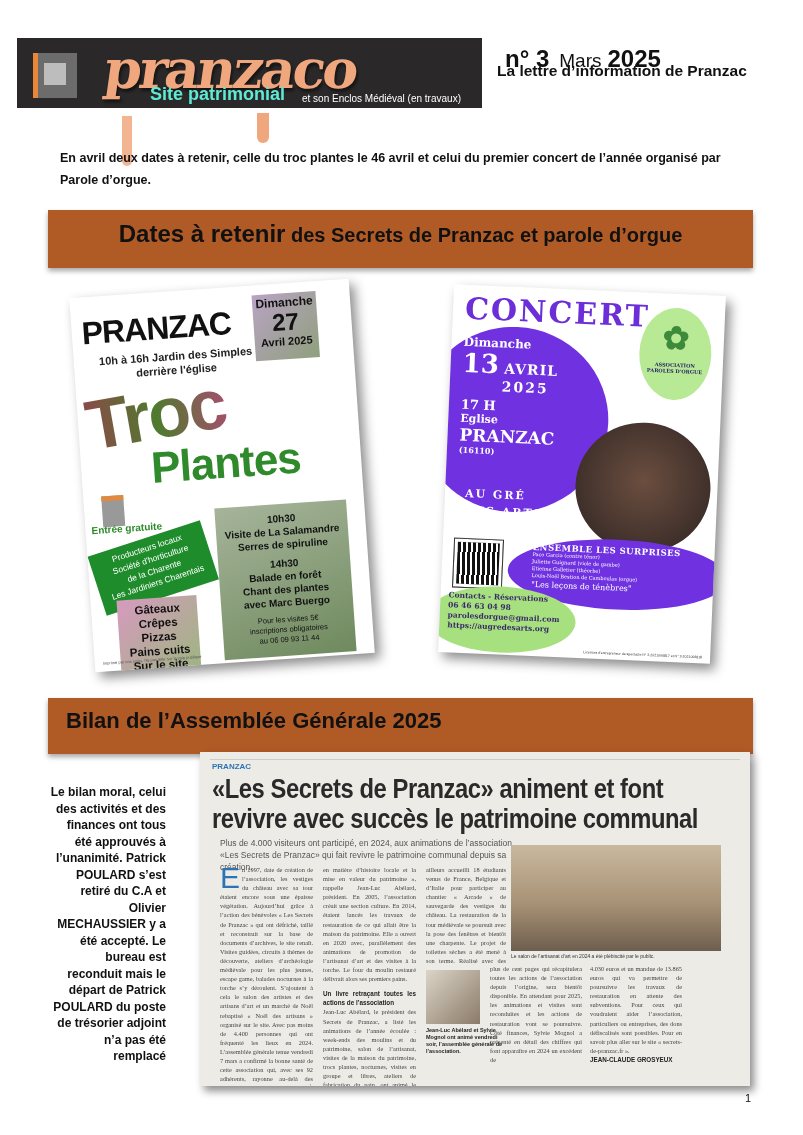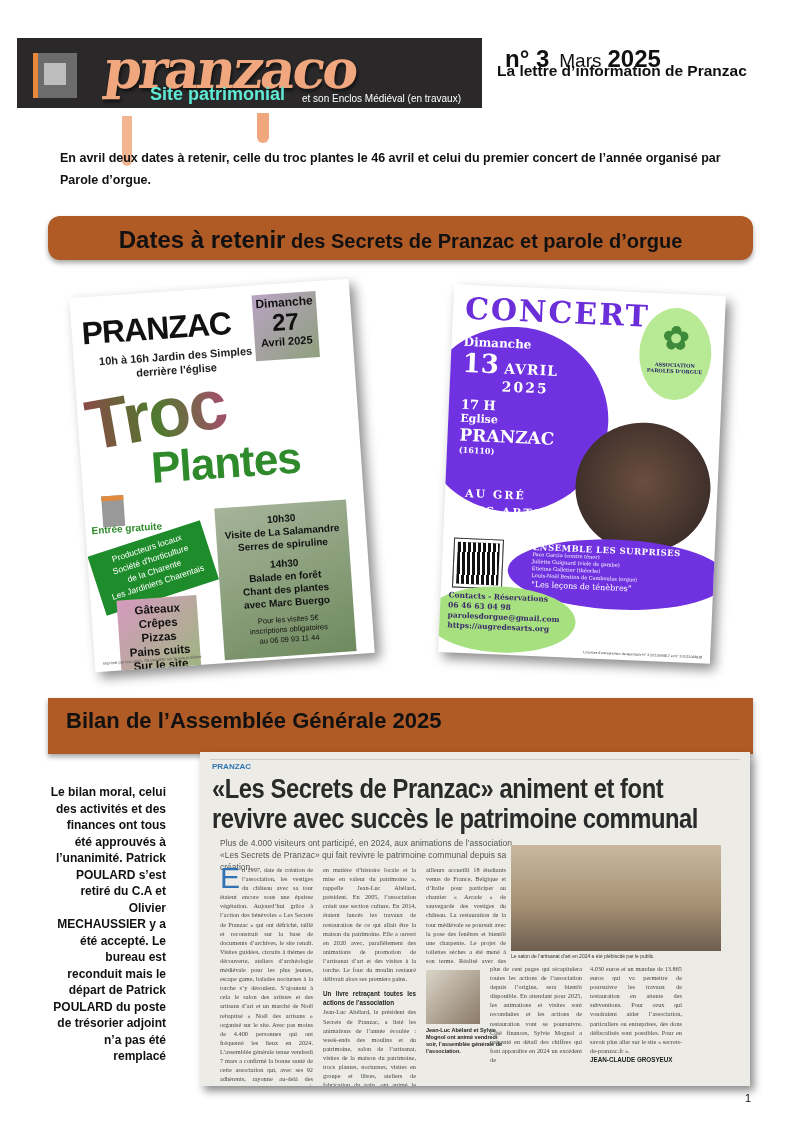--- a/index.html
+++ b/index.html
@@ -15,21 +15,21 @@
   .site-patrimonial { position:absolute; left:133px; top:46px; font-size:18px; font-weight:bold; color:#5eead4; }
   .enclos { position:absolute; left:285px; top:55px; font-size:10px; font-weight:normal; color:#ffffff; }
 
   .issue { position:absolute; left:505px; top:45px; font-size:24px; font-weight:bold; color:#111; white-space:nowrap; }
   .issue .month { font-size:19px; font-weight:normal; margin:0 6px 0 10px;text-align:right; }
   .issue-sub { position:absolute; left:497px; top:62px; font-size:15.5px; font-weight:bold; color:#111; white-space:nowrap; }
 
   .intro { position:absolute; left:60px; top:147px; width:690px; font-size:12.5px; font-weight:bold; line-height:22px; color:#111; }
 
   .section-bar { position:absolute; left:48px; width:705px; background:#b05a26; box-shadow:0 3px 5px rgba(0,0,0,0.35); }
-  .section-bar.s1 { top:216px; height:44px;border-radius:12px; }
+  .section-bar.s1 { top:210px; height:58px; }
   .section-bar.s2 { top:698px; height:56px; }
   .s1 .title { position:absolute; left:0; right:0; top:10px; text-align:center; white-space:nowrap; color:#111; }
   .s1 .big { font-size:24px; font-weight:bold; }
   .s1 .small { font-size:20px; font-weight:bold; }
   .s2 .title { position:absolute; left:18px; top:10px; font-size:22px; font-weight:bold; color:#111; white-space:nowrap; }
 
   
   .poster1 { position:absolute; left:82px; top:288px; width:280px; height:375px; background:#fff; transform:rotate(-4deg); box-shadow:5px 6px 12px rgba(0,0,0,0.45); overflow:hidden; }
   .p1-pranzac { position:absolute; left:10px; top:18px; font-size:32px; font-weight:bold; color:#111; letter-spacing:-1px; }
   .p1-hours { position:absolute; left:12px; top:58px; width:180px; text-align:center; font-size:11px; font-weight:bold; line-height:14px; color:#222; }

